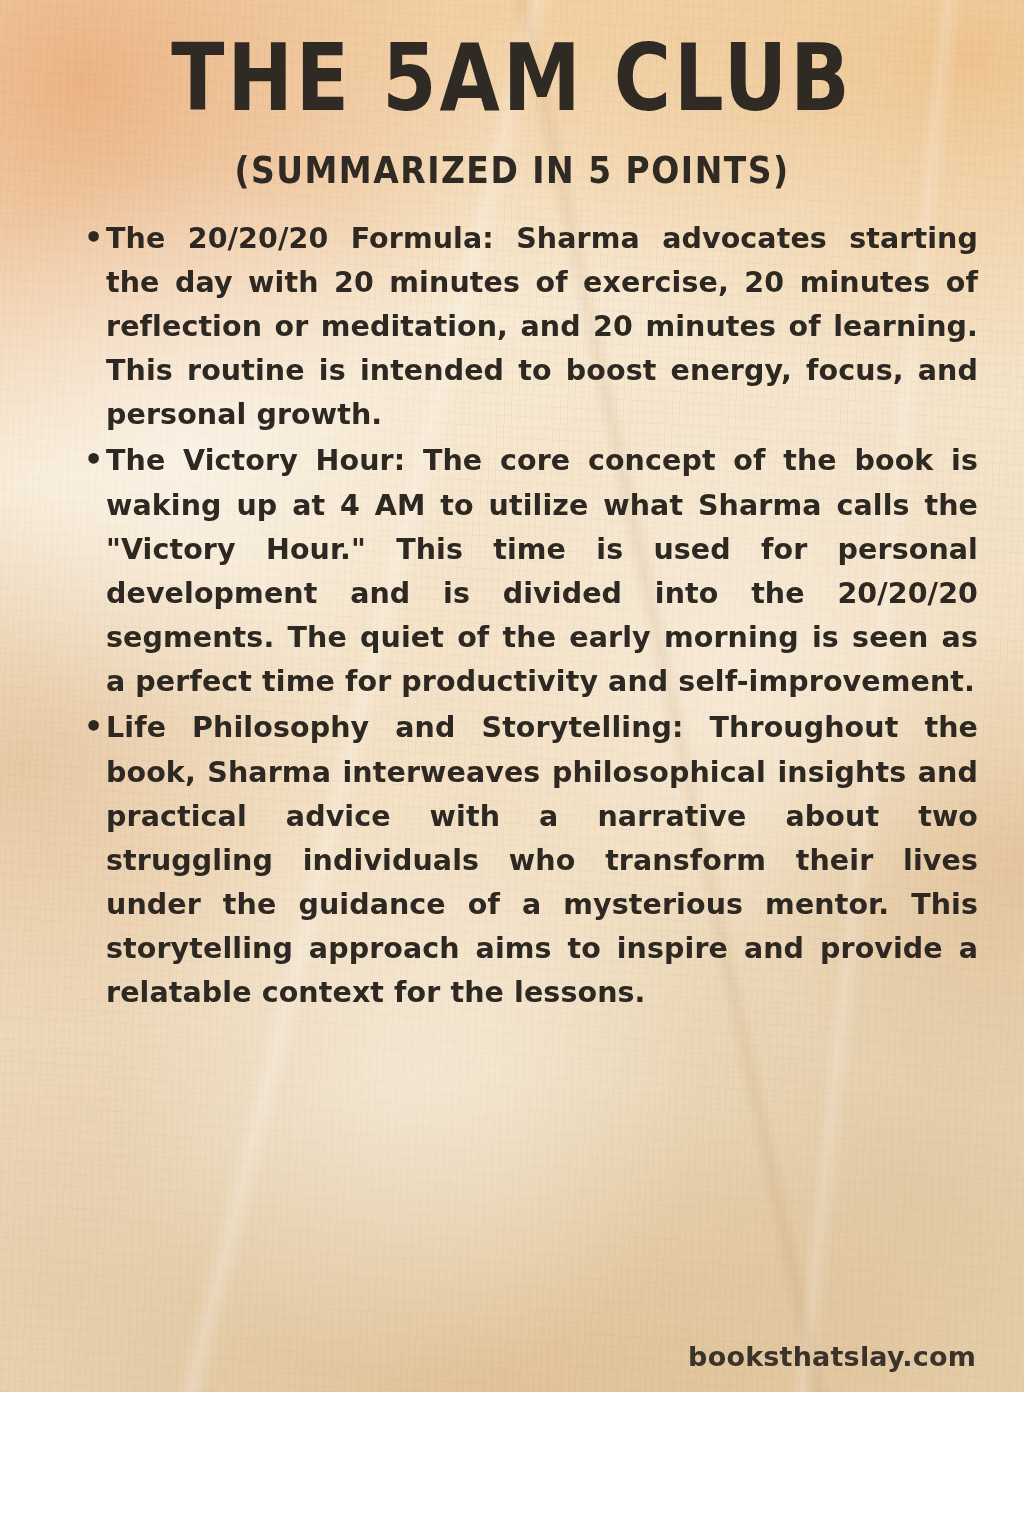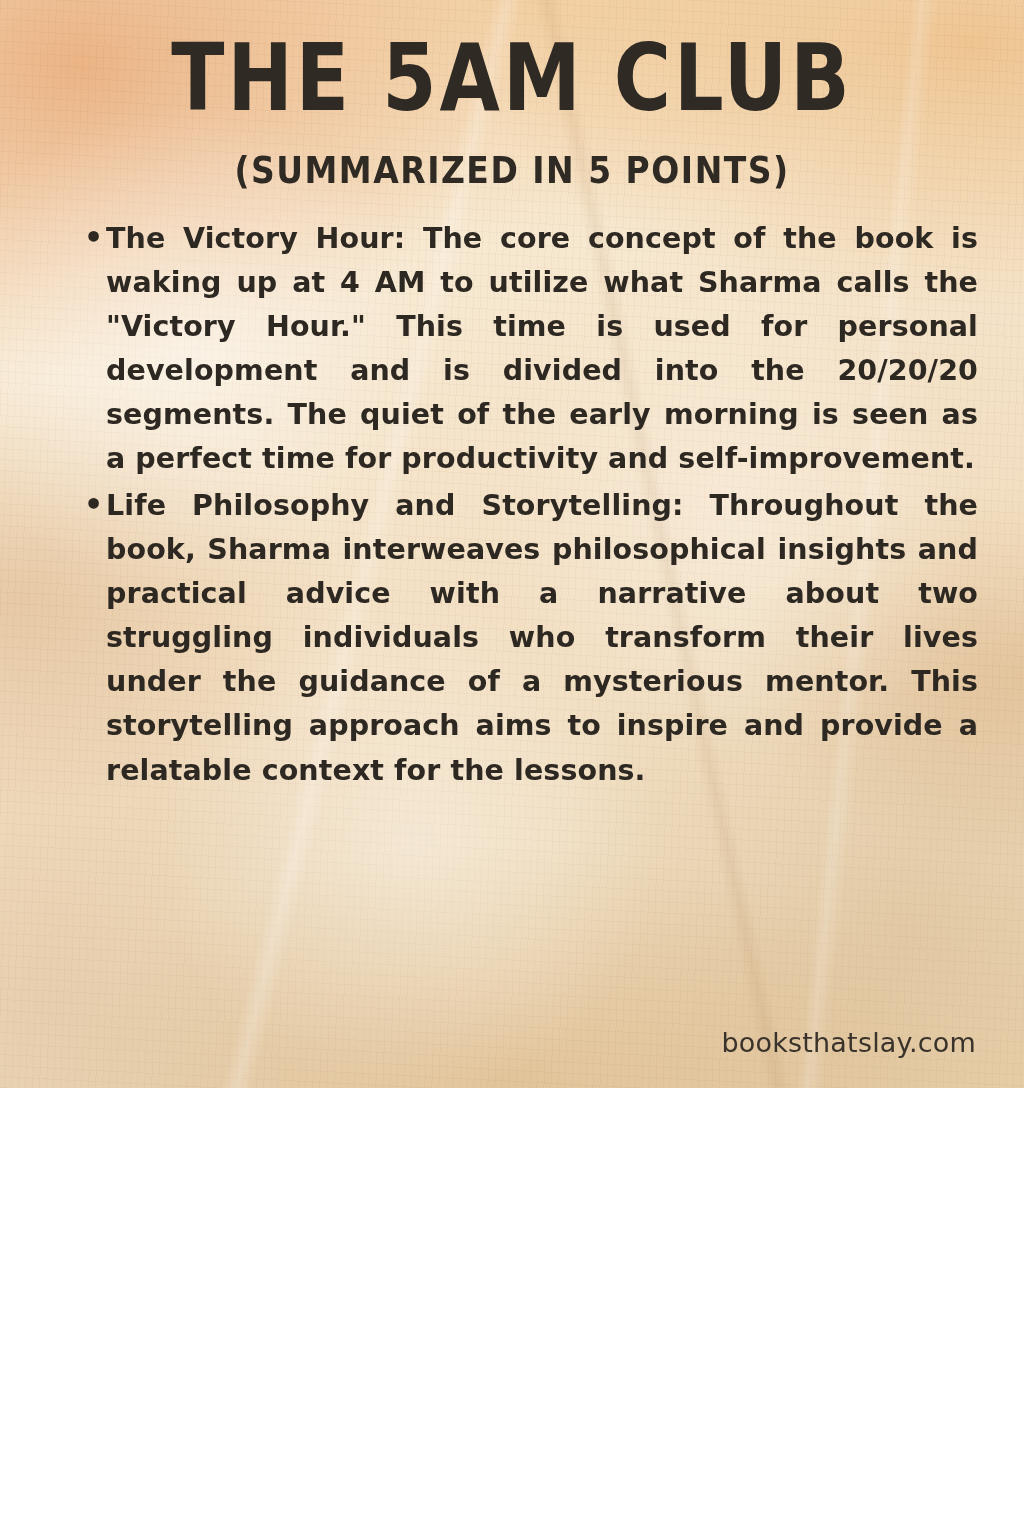--- a/index.html
+++ b/index.html
@@ -9,21 +9,21 @@
   body {
     width: 1024px;
     height: 1536px;
     overflow: hidden;
     font-family: "DejaVu Sans", sans-serif;
   }
 
   .page {
     position: relative;
     width: 1024px;
-    height: 1088px;
+    height: 1392px;
     box-sizing: border-box;
     background-color: #f0dcbe;
     background-image:
       
       radial-gradient(ellipse 60% 40% at 8% 6%, rgba(226,140,78,0.55), rgba(226,140,78,0) 70%),
       radial-gradient(ellipse 70% 35% at 95% 4%, rgba(231,167,92,0.55), rgba(231,167,92,0) 70%),
       radial-gradient(ellipse 50% 30% at 50% 0%, rgba(240,195,140,0.6), rgba(240,195,140,0) 75%),
       radial-gradient(ellipse 45% 28% at 2% 55%, rgba(205,150,95,0.35), rgba(205,150,95,0) 70%),
       radial-gradient(ellipse 40% 25% at 100% 62%, rgba(210,158,104,0.35), rgba(210,158,104,0) 70%),
       radial-gradient(ellipse 60% 30% at 50% 100%, rgba(214,170,118,0.45), rgba(214,170,118,0) 75%),
@@ -118,41 +118,42 @@
     left: 0;
     top: -2px;
     font-size: 30px;
     line-height: 1.55;
     color: #2d2822;
   }
 
   .footer {
     position: absolute;
     right: 48px;
-    bottom: 30px;
+    bottom: 20px;
     z-index: 4;
     font-family: "DejaVu Sans", sans-serif;
-    font-weight: 400;
+    font-weight: 700;
     font-size: 27px;
     color: #3a332b;
     letter-spacing: 0.2px;
   }
 </style>
 </head>
 <body>
 
 <div class="page">
   <div class="texture-a"></div>
   <div class="texture-b"></div>
   <div class="texture-c"></div>
 
   <div class="content">
     <h1 class="title">THE 5AM CLUB</h1>
     <h2 class="subtitle">(SUMMARIZED IN 5 POINTS)</h2>
 
     <ul class="points">
+      <li>The 20/20/20 Formula: Sharma advocates starting the day with 20 minutes of exercise, 20 minutes of reflection or meditation, and 20 minutes of learning. This routine is intended to boost energy, focus, and personal growth.</li>
       <li>The Victory Hour: The core concept of the book is waking up at 4 AM to utilize what Sharma calls the "Victory Hour." This time is used for personal development and is divided into the 20/20/20 segments. The quiet of the early morning is seen as a perfect time for productivity and self-improvement.</li>
       <li>Life Philosophy and Storytelling: Throughout the book, Sharma interweaves philosophical insights and practical advice with a narrative about two struggling individuals who transform their lives under the guidance of a mysterious mentor. This storytelling approach aims to inspire and provide a relatable context for the lessons.</li>
     </ul>
   </div>
 
   <div class="footer">booksthatslay.com</div>
 </div>
 
 </body></html>

